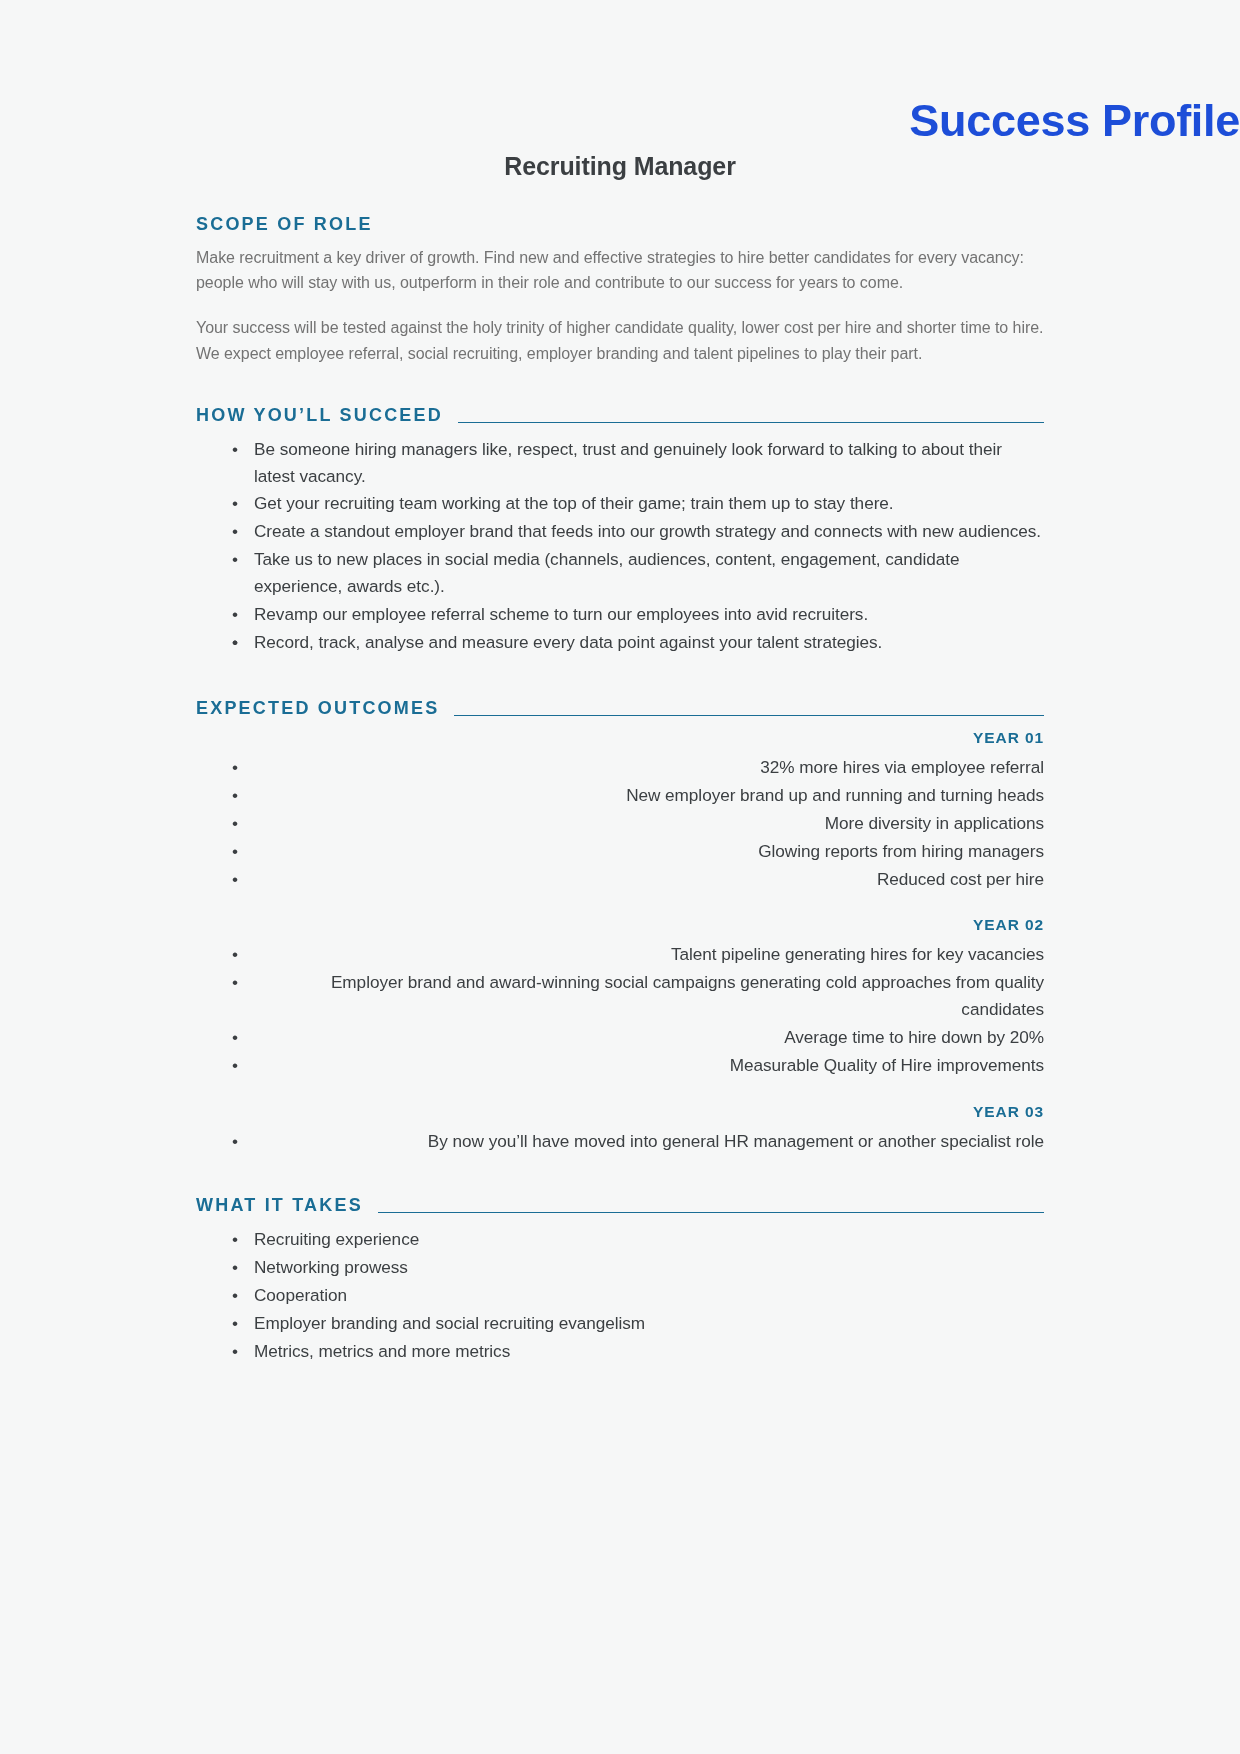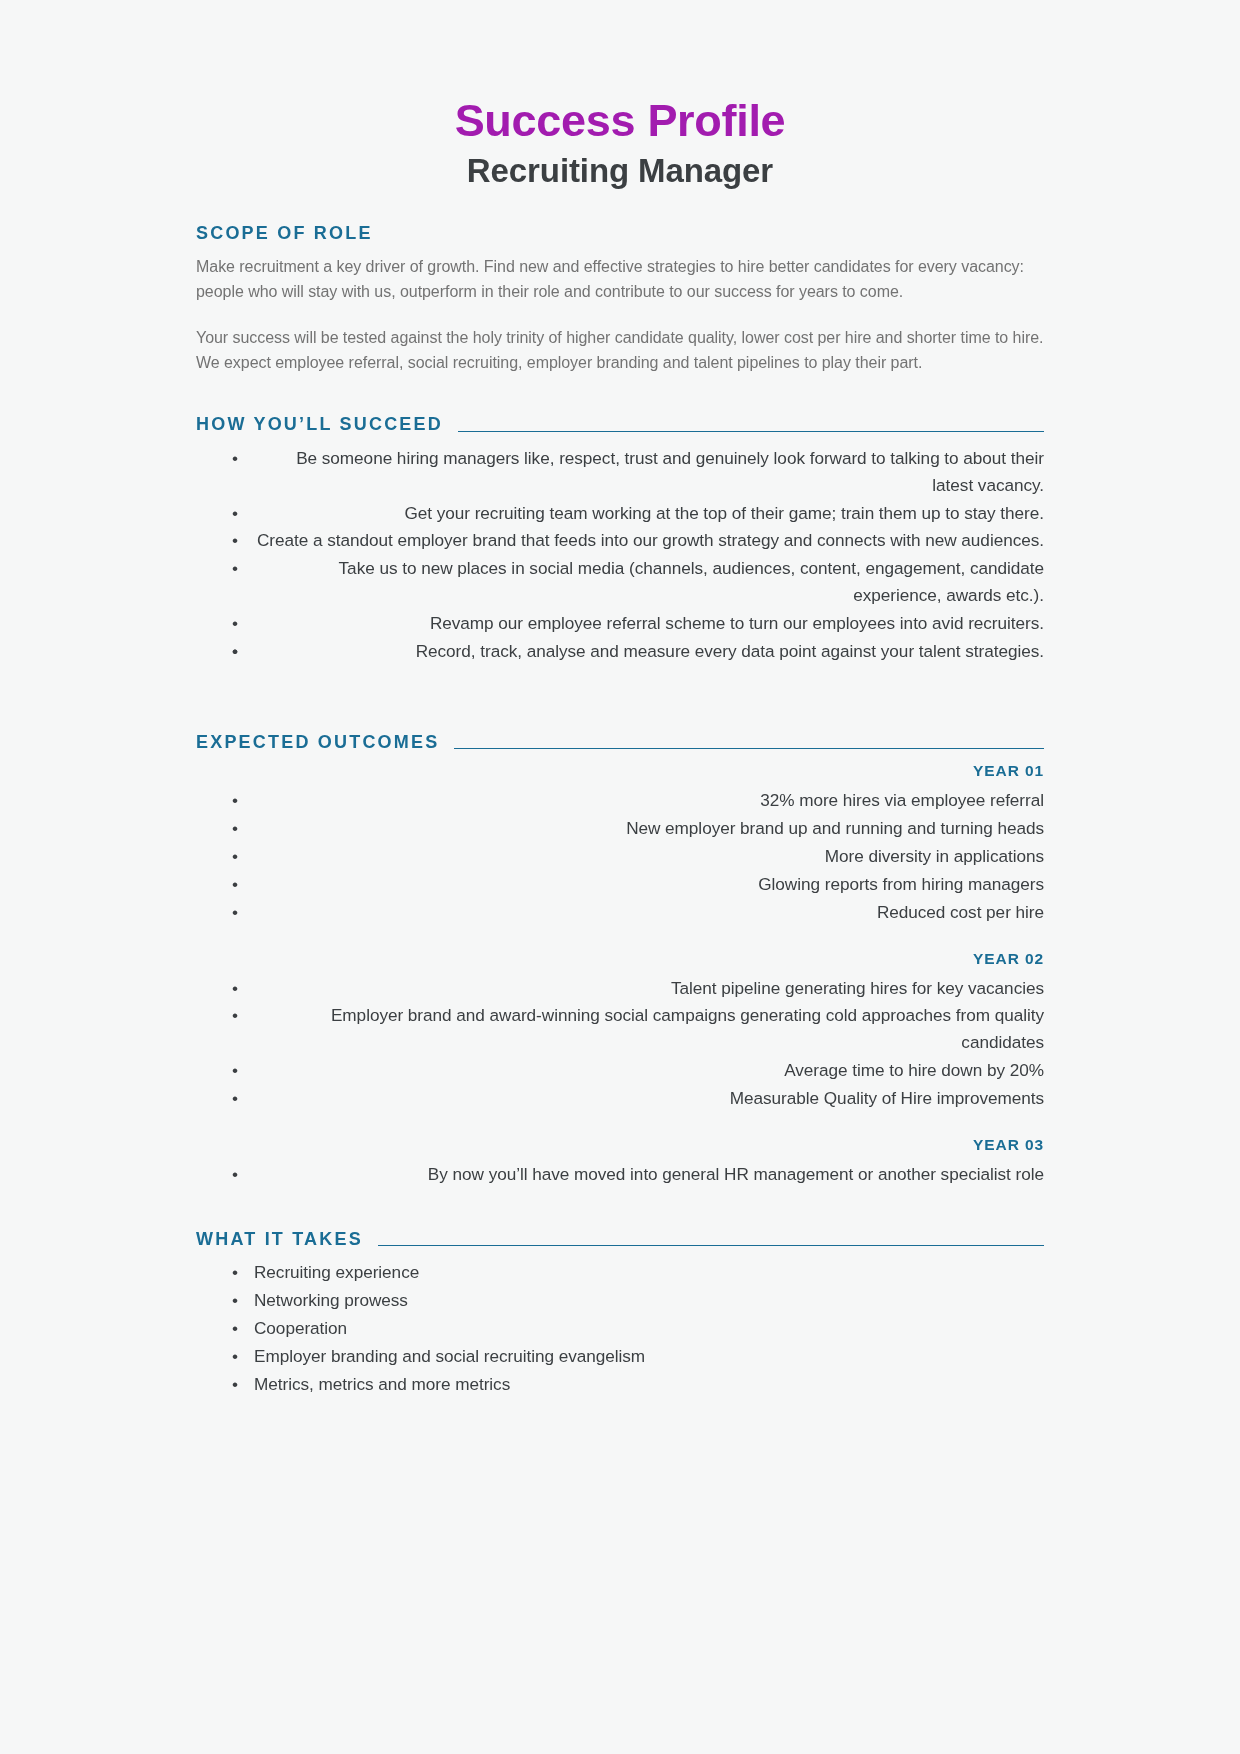--- a/index.html
+++ b/index.html
@@ -25,27 +25,28 @@
   }
 
   
   .doc-header {
     padding-top: 96px;
     text-align: center;
   }
   .doc-title {
     font-size: 45px;
     font-weight: bold;
-    color: #a21caf;
+    color: #1d4ed8;
     letter-spacing: -0.3px;
     line-height: 1.12;
     margin: 0;
+    text-align: right;
   }
   .doc-subtitle {
-    font-size: 33px;
+    font-size: 25px;
     font-weight: bold;
     color: #3b3f42;
     letter-spacing: -0.1px;
     margin: 6px 0 0 0;
     line-height: 1.15;
   }
 
   
   .content {
     margin: 0 auto;
@@ -74,21 +75,21 @@
     height: 0;
     border-bottom: 1.4px solid #1a6d95;
     margin-left: 15px;
     margin-bottom: 3px;
   }
 
   .section {
     margin-bottom: 0;
   }
   .section.scope { margin-bottom: 40px; }
-  .section.succeed { margin-bottom: 68px; text-align: right; }
+  .section.succeed { margin-bottom: 44px; }
   .section.outcomes { margin-bottom: 42px; }
 
   
   p.body-text {
     font-size: 16px;
     line-height: 1.58;
     color: #737373;
     margin: 0 0 20px 0;
     letter-spacing: -0.05px;
   }

